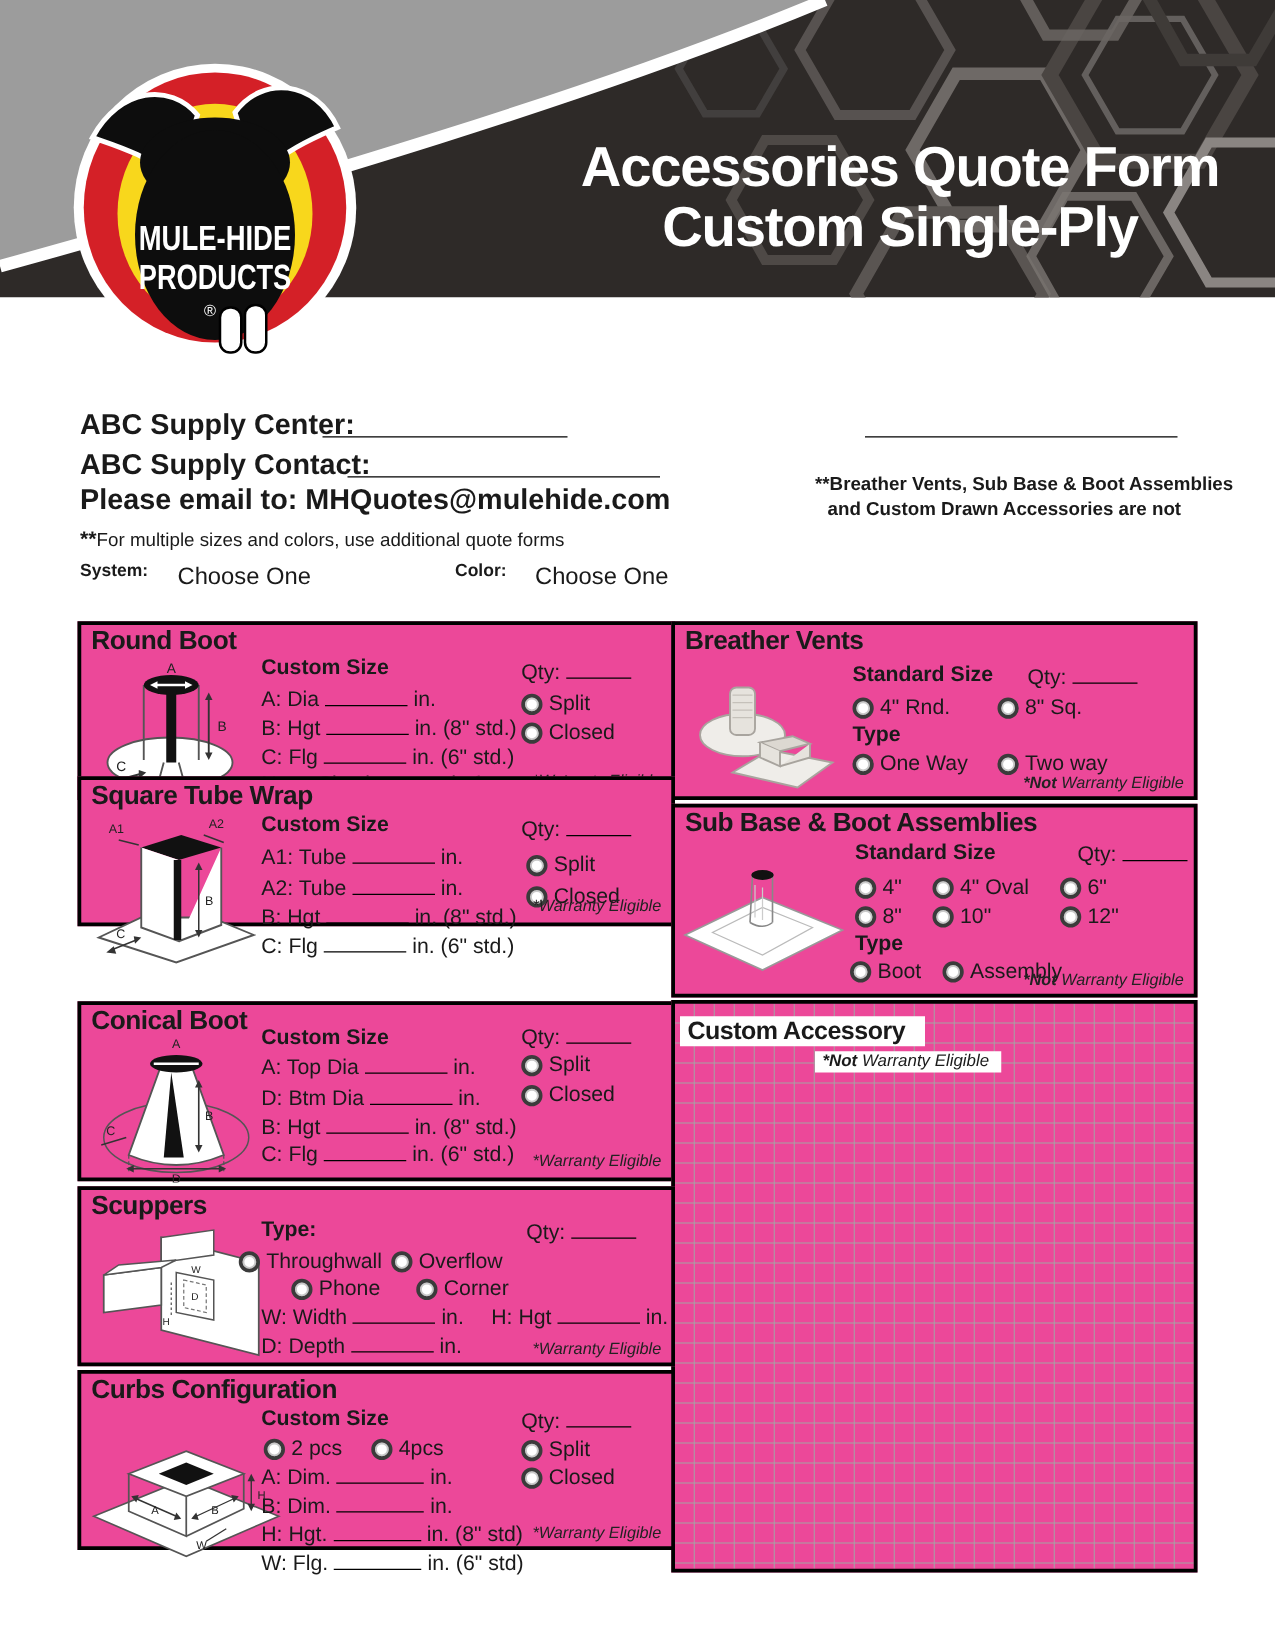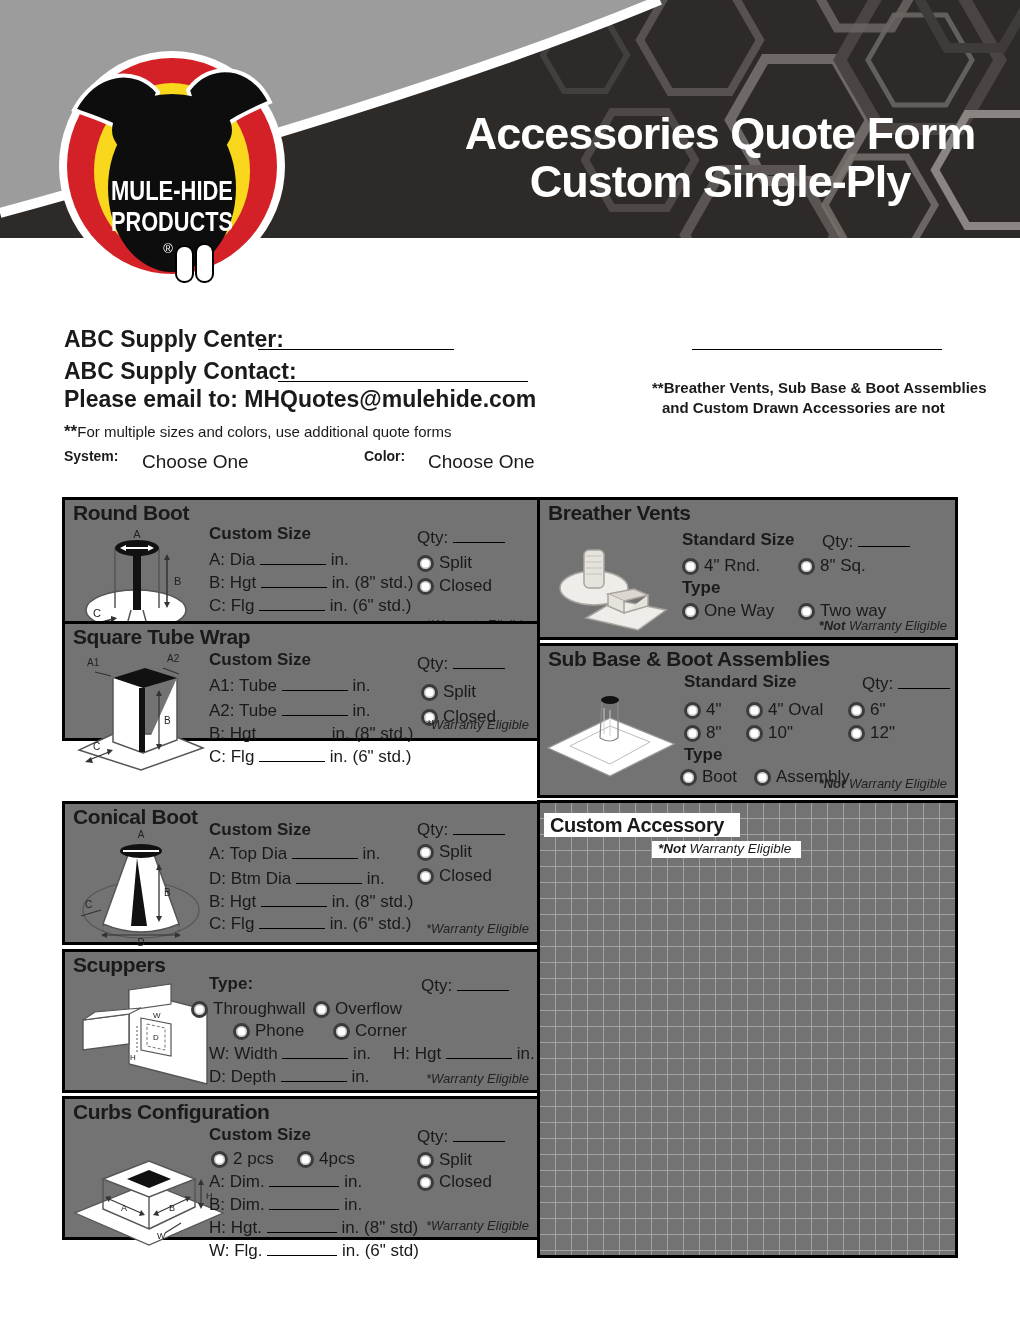--- a/index.html
+++ b/index.html
@@ -12,21 +12,21 @@
   .logo{position:absolute;left:56px;top:50px;}
   
   .lbl{position:absolute;white-space:nowrap;}
   .b{font-weight:bold;}
   .i{}
   .blank{display:inline-block;border-bottom:1.6px solid #000;height:13px;vertical-align:baseline;}
   .w66{width:66px}.w70{width:70px}.w52{width:52px}.w196{width:196px}.w250{width:250px}
   .fs23{font-size:23px}.fs21{font-size:14px}.fs19{font-size:19px}.fs17{font-size:17px}
   .fs15{font-size:15px}.fs14{font-size:14px}
   
-  .box{position:absolute;border:3px solid #000;background:#737373;box-sizing:border-box;}
+  .box{position:absolute;border:3px solid #000;background:#ec4899;box-sizing:border-box;}
   .box h3{position:absolute;left:8px;top:1px;margin:0;font-size:21px;font-weight:bold;letter-spacing:-0.4px;}
   .row{position:absolute;font-size:17px;white-space:nowrap;}
   .opt{position:absolute;font-size:17px;white-space:nowrap;display:flex;align-items:center;gap:5px;}
   .radio{display:inline-block;width:11px;height:11px;border:3px solid #3b3b3b;border-radius:50%;
          background:#fff;box-shadow:inset 0 0 0 1.5px #c9c9c9;flex:0 0 auto;}
   .warr{position:absolute;right:8px;font-style:italic;font-size:13px;color:#222;white-space:nowrap;}
   .illus{position:absolute;}
   svg text{font-family:"Liberation Sans",sans-serif;}
   
   .gridbox{background-image:linear-gradient(to right,#a3a3a3 1px,transparent 1px),

